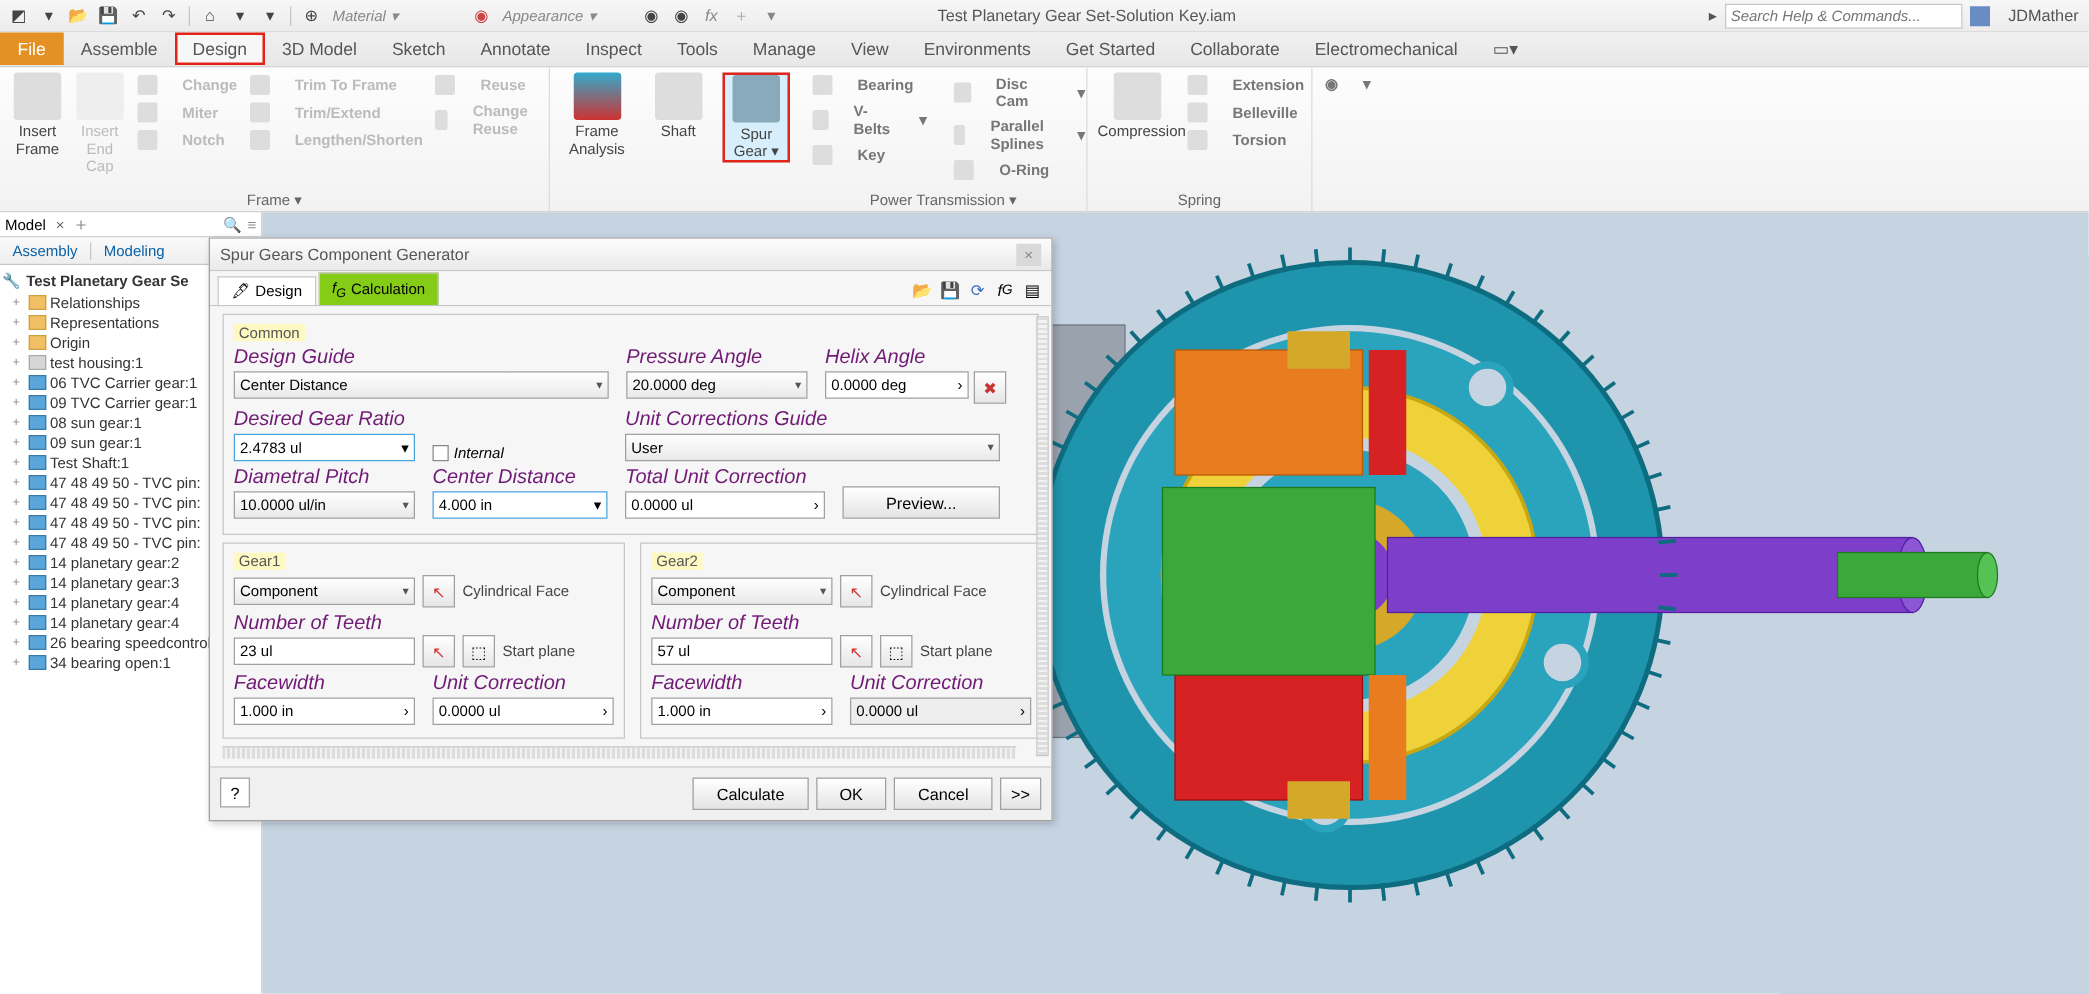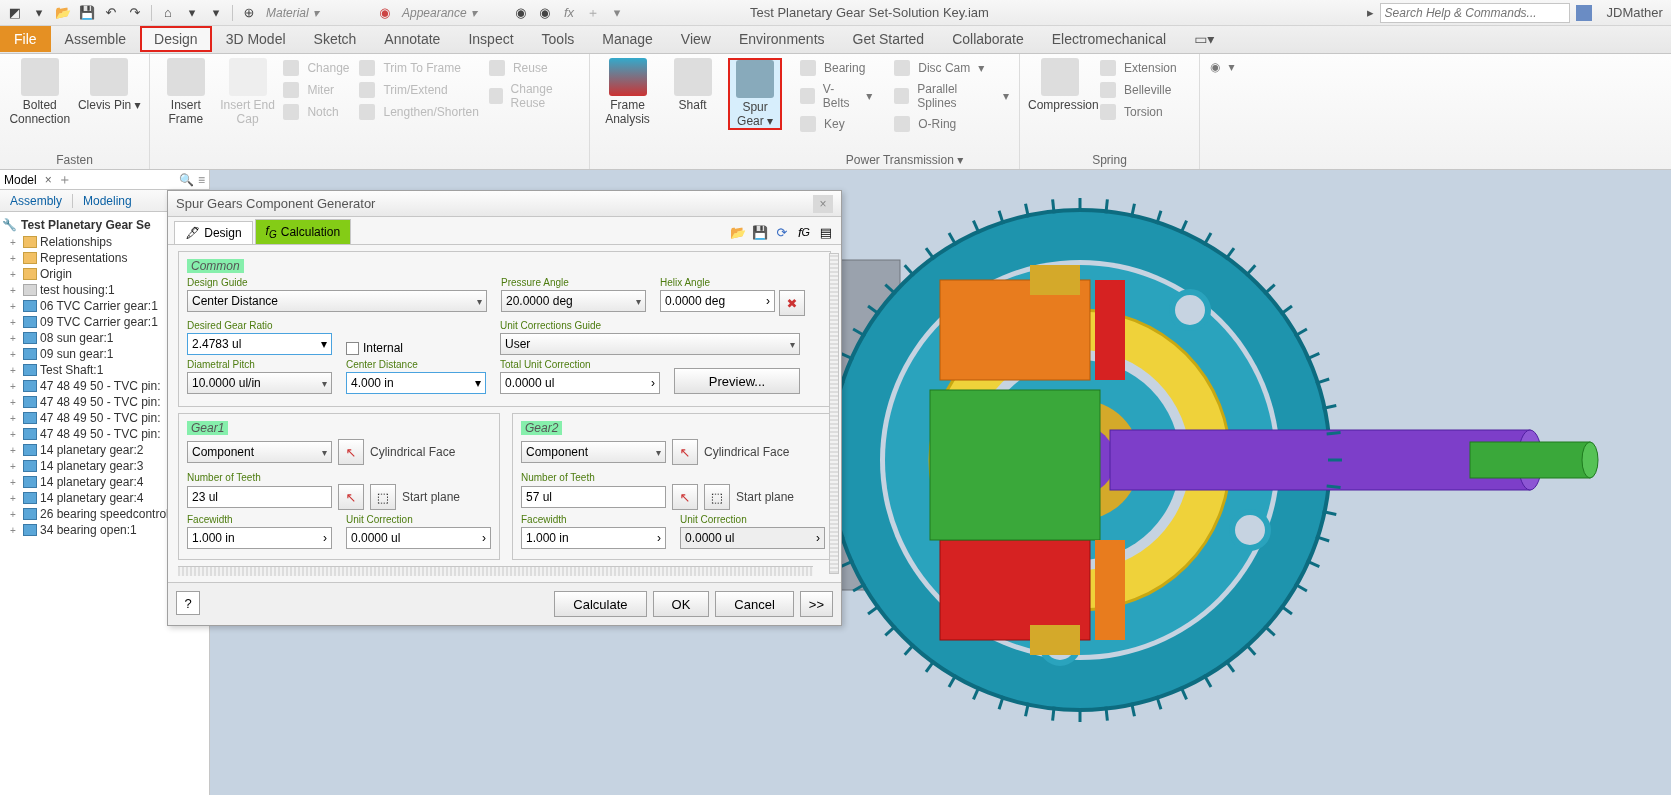--- a/index.html
+++ b/index.html
@@ -22,21 +22,21 @@
 .rtab { padding: 5px 14px; font-size: 14px; color: #555; cursor: pointer; }
 .rtab.highlight { border: 2px solid #e2231a; padding: 3px 12px; background: #f7f7f7; }
 
 
 .ribbon-body { height: 116px; background: linear-gradient(#fdfdfd,#f2f2f2); border-bottom: 1px solid #c6c6c6; display: flex; }
 .rgroup { border-right: 1px solid #dcdcdc; padding: 4px 8px 2px 8px; display: flex; flex-direction: column; justify-content: space-between; }
 .rgroup-title { text-align: center; font-size: 12px; color: #666; padding-top: 2px; }
 .rgroup-row { display: flex; gap: 6px; align-items: flex-start; }
 .big-btn { width: 64px; text-align: center; font-size: 12px; color: #444; cursor: pointer; }
 .big-btn .bicon { width: 38px; height: 38px; margin: 0 auto 2px auto; background: #ddd; border-radius: 3px; }
-.small-btn { display: flex; align-items: center; gap: 8px; font-size: 12px; color: #777; padding: 2px; cursor: pointer; }
+.small-btn { display: flex; align-items: center; gap: 20px; font-size: 12px; color: #777; padding: 2px; cursor: pointer; font-weight: bold; }
 .small-btn.dis { color: #bbb; }
 .small-btn .sicon { width: 16px; height: 16px; background: #ddd; border-radius: 2px; }
 .highlight-box { border: 2px solid #e2231a; }
 
 
 .workspace { position: absolute; top: 170px; left: 0; right: 0; bottom: 0; display: flex; }
 .browser { width: 210px; background: #fff; border-right: 1px solid #c6c6c6; overflow: hidden; flex-shrink: 0; }
 .browser-tabs { height: 20px; border-bottom: 1px solid #c6c6c6; display: flex; align-items: center; padding: 0 4px; gap: 6px; font-size: 12px; }
 .browser-tabs .bt { cursor: pointer; }
 .browser-tabs .bt.active { font-weight: normal; }
@@ -63,29 +63,29 @@
 .dialog { position: absolute; left: 167px; top: 190px; width: 675px; background: #f0f0f0; border: 1px solid #a0a0a0; box-shadow: 2px 2px 6px rgba(0,0,0,0.2); z-index: 50; }
 .dlg-title { height: 26px; background: linear-gradient(#fdfdfd,#e9e9e9); border-bottom: 1px solid #c6c6c6; display: flex; align-items: center; padding: 0 8px; color: #555; font-size: 13px; }
 .dlg-close { margin-left: auto; width: 20px; height: 18px; background: #d9d9d9; text-align: center; color: #888; cursor: pointer; font-size: 12px; line-height: 18px; }
 .dlg-tabs { height: 28px; background: #f6f6f6; border-bottom: 1px solid #c6c6c6; display: flex; align-items: flex-end; padding: 0 6px; gap: 2px; }
 .dlg-tab { padding: 4px 10px; border: 1px solid #c6c6c6; border-bottom: none; background: #fff; font-size: 12px; display: flex; align-items: center; gap: 4px; cursor: pointer; }
 .dlg-tab.inactive { background: #84cc16; }
 .dlg-tabtools { margin-left: auto; display: flex; gap: 4px; align-items: center; padding-bottom: 3px; }
 .dlg-tabtools span { width: 18px; height: 18px; display: inline-flex; align-items: center; justify-content: center; font-size: 13px; cursor: pointer; }
 .dlg-body { padding: 6px 10px 6px 10px; background: #f6f6f6; position: relative; }
 .fieldset { border: 1px solid #c6c6c6; padding: 6px 8px 8px 8px; margin-bottom: 6px; background: #f6f6f6; }
-.fieldset-title { font-size: 12px; color: #555; margin: -14px 0 4px 0; background: #86efac; display: inline-block; padding: 0 4px; font-style: italic; }
+.fieldset-title { font-size: 12px; color: #555; margin: -14px 0 4px 0; background: #fef9c3; display: inline-block; padding: 0 4px; }
 .form-row { display: flex; gap: 14px; margin-bottom: 4px; }
 .form-col { display: flex; flex-direction: column; gap: 2px; }
-.label { font-size: 10px; color: #4d7c0f; }
+.label { font-size: 16px; color: #701a75; font-style: italic; }
 .combo, .txt { height: 22px; border: 1px solid #a0a0a0; background: #fff; font-size: 12px; padding: 0 4px; display: flex; align-items: center; justify-content: space-between; }
 .combo { background: linear-gradient(#fff,#e9e9e9); }
 .combo .arrow { color: #555; font-size: 10px; }
 .txt.blue { border: 1px solid #4aa3df; }
-.check { display: flex; align-items: center; gap: 4px; font-size: 12px; }
+.check { display: flex; align-items: center; gap: 4px; font-size: 12px; font-style: italic; }
 .check .box { width: 13px; height: 13px; border: 1px solid #888; background: #fff; }
 .icon-btn { width: 26px; height: 26px; border: 1px solid #a0a0a0; background: linear-gradient(#fff,#e6e6e6); display: inline-flex; align-items: center; justify-content: center; cursor: pointer; font-size: 13px; }
 .small-label { font-size: 12px; color: #444; }
 .gear-cols { display: flex; gap: 12px; }
 .gearbox { flex: 1; border: 1px solid #c6c6c6; padding: 6px 8px; }
 .gearbox .inner-row { display: flex; align-items: center; gap: 6px; margin-bottom: 4px; }
 .btn { height: 26px; border: 1px solid #a0a0a0; background: linear-gradient(#fff,#e4e4e4); padding: 0 18px; font-size: 13px; cursor: pointer; }
 .dlg-footer { display: flex; gap: 6px; padding: 8px; border-top: 1px solid #c6c6c6; background: #f0f0f0; }
 .dlg-footer .qmark { width: 24px; height: 24px; border: 1px solid #a0a0a0; background: #fff; display: inline-flex; align-items: center; justify-content: center; cursor: pointer; }
 .dlg-footer .spacer { flex: 1; }
@@ -145,27 +145,20 @@
   <div class="rtab">Manage</div>
   <div class="rtab">View</div>
   <div class="rtab">Environments</div>
   <div class="rtab">Get Started</div>
   <div class="rtab">Collaborate</div>
   <div class="rtab">Electromechanical</div>
   <div class="rtab">▭▾</div>
 </div>
 
 <div class="ribbon-body">
-  <div class="rgroup" style="width:150px">
-    <div class="rgroup-row">
-      <div class="big-btn"><div class="bicon"></div><span>Bolted Connection</span></div>
-      <div class="big-btn"><div class="bicon"></div><span>Clevis Pin</span> ▾</div>
-    </div>
-    <div class="rgroup-title">Fasten</div>
-  </div>
   <div class="rgroup" style="width:440px">
     <div class="rgroup-row">
       <div class="big-btn"><div class="bicon"></div><span>Insert Frame</span></div>
       <div class="big-btn" style="color:#bbb"><div class="bicon" style="background:#eee"></div><span>Insert End Cap</span></div>
       <div style="display:flex;flex-direction:column;gap:2px">
         <div class="small-btn dis">
             <span class="sicon"></span>
             <span>Change</span>
           </div>
         <div class="small-btn dis">
@@ -195,20 +188,21 @@
         <div class="small-btn dis">
             <span class="sicon"></span>
             <span>Reuse</span>
           </div>
         <div class="small-btn dis">
             <span class="sicon"></span>
             <span>Change Reuse</span>
           </div>
       </div>
     </div>
+    <div class="rgroup-title"><span>Frame</span> ▾</div>
   </div>
   <div class="rgroup" style="width:200px;border-right:none">
     <div class="rgroup-row">
       <div class="big-btn"><div class="bicon" style="background:linear-gradient(#3ac,#c33)"></div><span>Frame Analysis</span></div>
       <div class="big-btn"><div class="bicon"></div><span>Shaft</span></div>
       <div class="big-btn highlight-box" style="background:#d7eefc;width:58px"><div class="bicon" style="background:#8ab"></div><span>Spur Gear</span> ▾</div>
     </div>
     <div class="rgroup-title">&nbsp;</div>
   </div>
   <div class="rgroup" style="width:230px">

